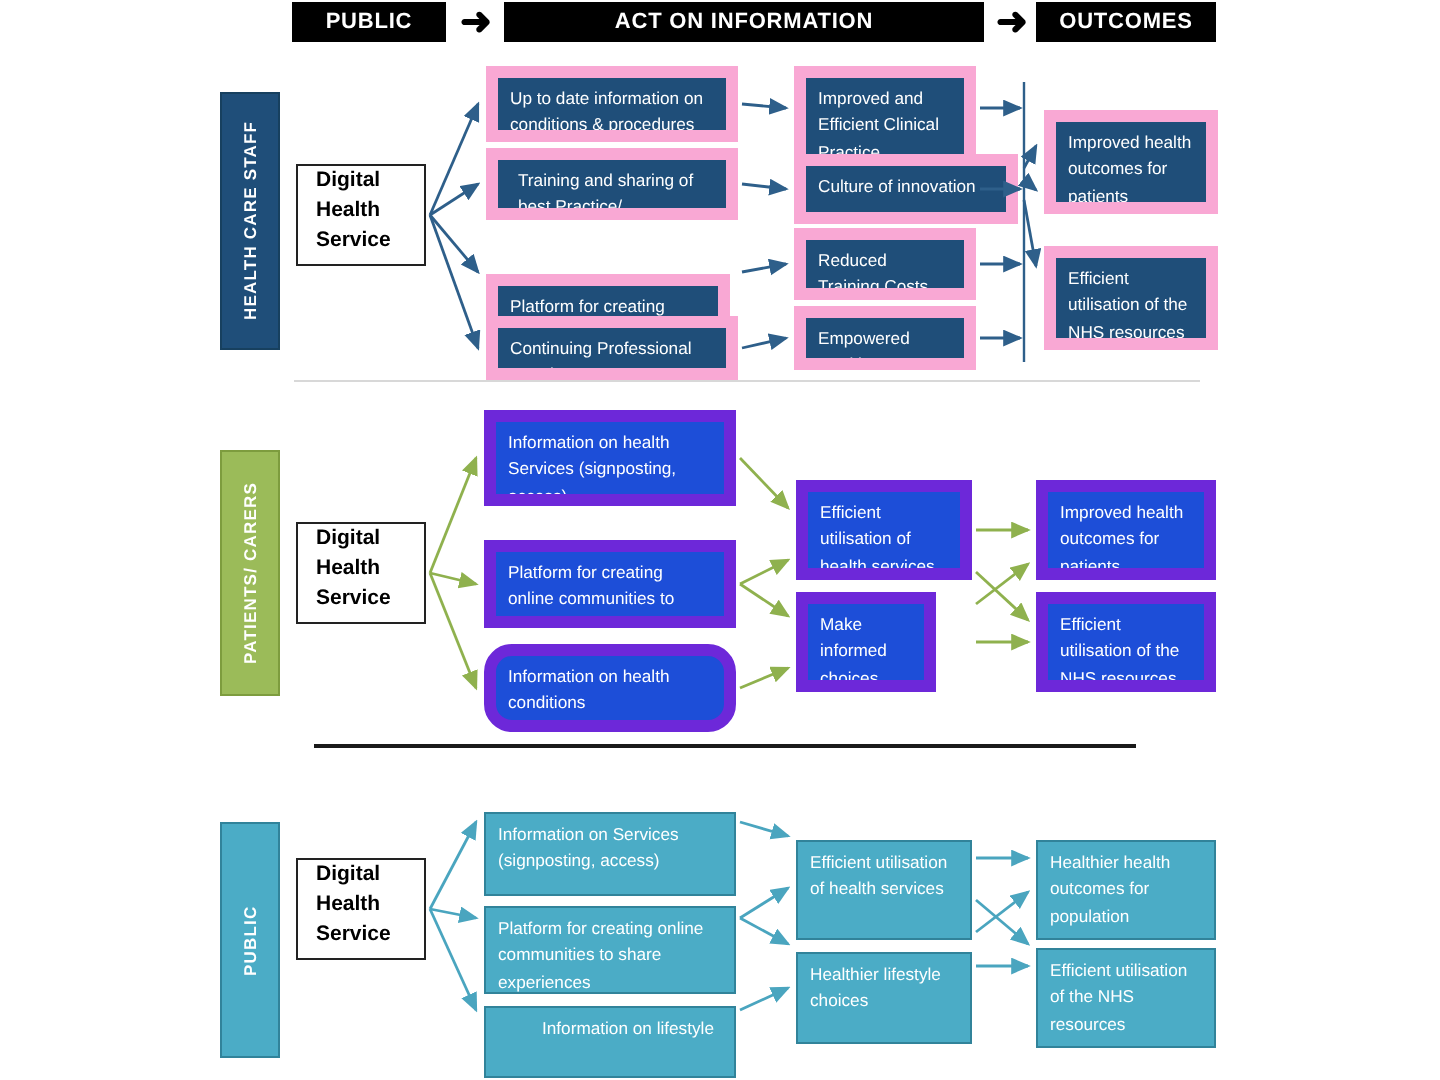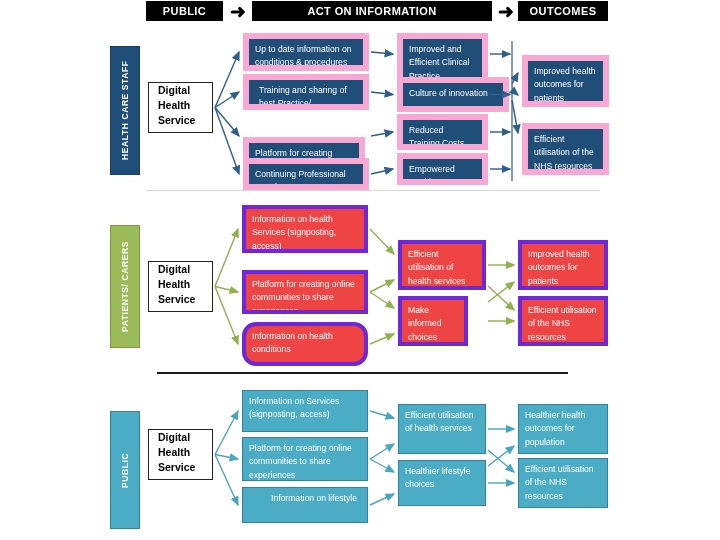--- a/index.html
+++ b/index.html
@@ -60,22 +60,22 @@
   .bx{
     position:absolute;
     box-sizing:border-box;
     color:#ffffff;
     font-size:8.6px;
     line-height:1.55;
     padding:4px 6px 3px 6px;
     overflow:hidden;
   }
   .bx.blue{background:#1F4E79;border:6px solid #f9a8d4;}
-  .bx.green{background:#ef4444;border:4px solid #6d28d9;}
-  .bx.teal{background:#4BACC6;border:1px solid #31839a;}
+  .bx.green{background:#1d4ed8;border:6px solid #6d28d9;}
+  .bx.teal{background:#4BACC6;border:1px solid #31839a;margin-top:16px;}
 
   
   .div-line{position:absolute;}
   .div-light{background:#d8d8d8;height:1px;}
   .div-dark{background:#1a1a1a;height:1.5px;}
 
   
   svg.arrows{position:absolute;left:0;top:0;width:720px;height:540px;pointer-events:none;}
 </style>
 </head>

